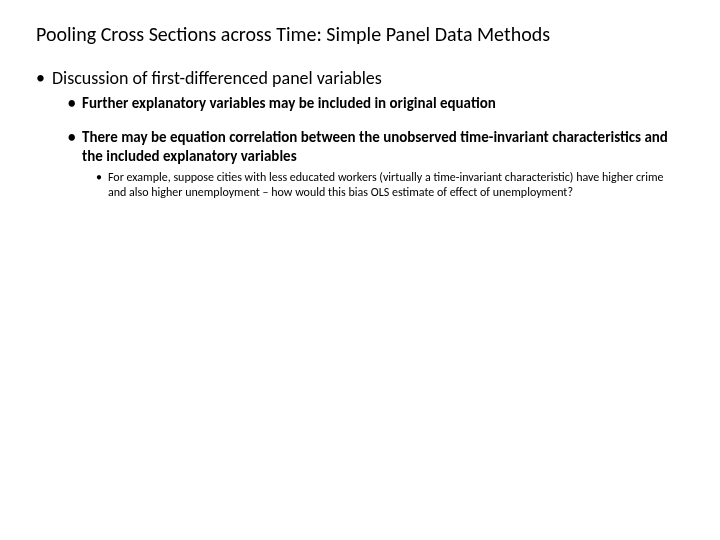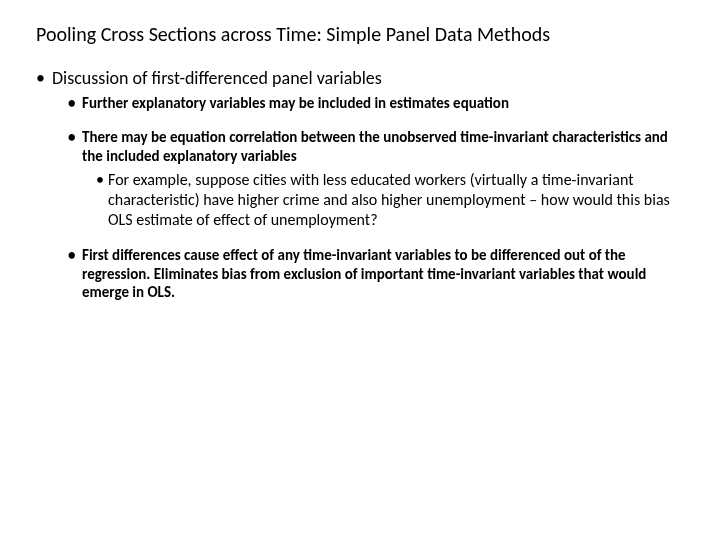--- a/index.html
+++ b/index.html
@@ -53,47 +53,44 @@
     font-weight: 600;
     padding-left: 14px;
     margin-left: 16px;
     margin-bottom: 16px;
   }
   
   .l3 {
     margin-top: 4px;
   }
   .l3 > li {
-    font-size: 16px;
+    font-size: 12px;
     font-weight: 400;
     padding-left: 12px;
     margin-left: 14px;
     margin-bottom: 8px;
   }
 </style>
 </head>
 <body>
 
 <div class="slide">
   <div class="title">Pooling Cross Sections across Time: Simple Panel Data Methods</div>
 
   <ul class="l1">
     <li>
       <span>Discussion of first-differenced panel variables</span>
       <ul class="l2">
         <li>
-          <span>Further explanatory variables may be included in estimates equation</span>
+          <span>Further explanatory variables may be included in original equation</span>
         </li>
         <li>
           <span>There may be equation correlation between the unobserved time-invariant characteristics and the included explanatory variables</span>
           <ul class="l3">
             <li>
               <span>For example, suppose cities with less educated workers (virtually a time-invariant characteristic) have higher crime and also higher unemployment – how would this bias OLS estimate of effect of unemployment?</span>
             </li>
           </ul>
         </li>
-        <li>
-          <span>First differences cause effect of any time-invariant variables to be differenced out of the regression.   Eliminates bias from exclusion of important time-invariant variables that would emerge in OLS.</span>
-        </li>
       </ul>
     </li>
   </ul>
 </div>
 
 </body></html>

